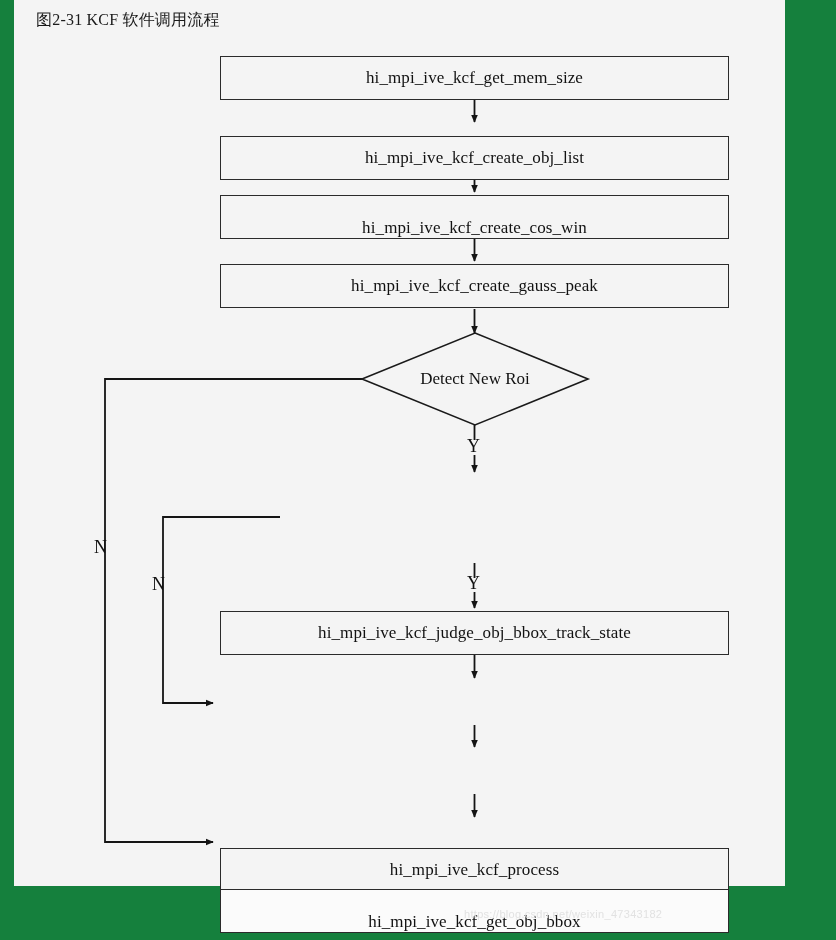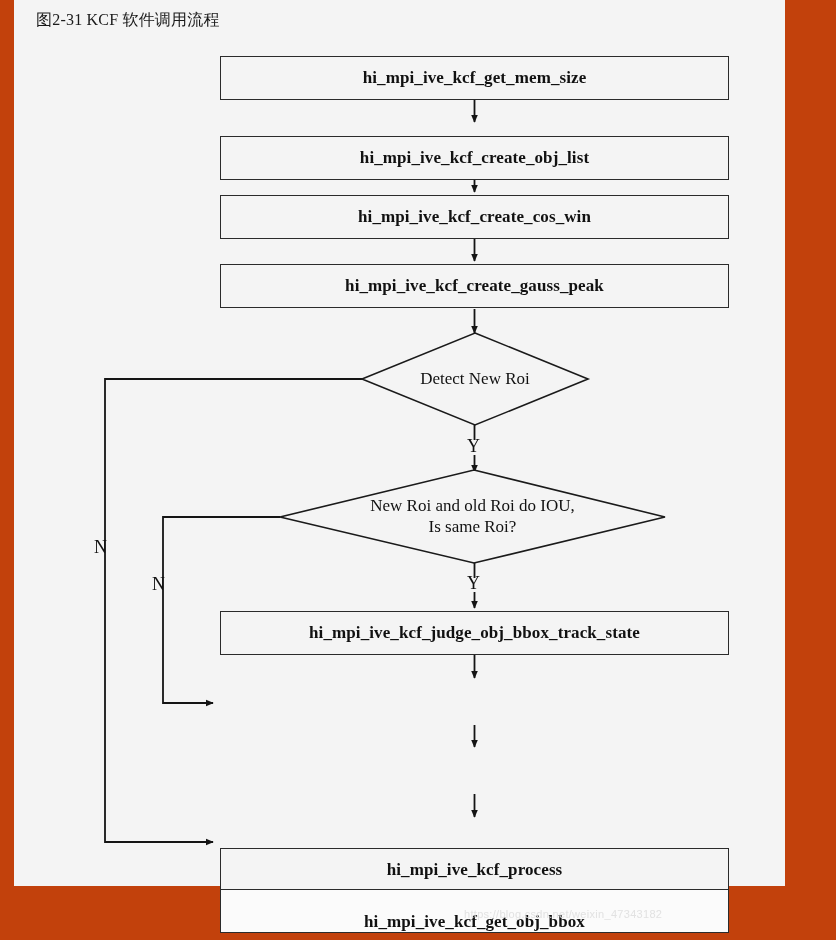--- a/index.html
+++ b/index.html
@@ -4,21 +4,21 @@
 <style>
   html, body {
     margin: 0;
     padding: 0;
     background: #ffffff;
   }
   #page {
     position: relative;
     width: 836px;
     height: 940px;
-    background: #c2410c;
+    background: #15803d;
     font-family: "Liberation Serif", "DejaVu Serif", serif;
     overflow: hidden;
   }
   #bg-panel {
     position: absolute;
     left: 14px;
     top: 0px;
     width: 771px;
     height: 886px;
     background: #f4f4f4;
@@ -39,21 +39,20 @@
     height: 44px;
     box-sizing: border-box;
     border: 1.6px solid #2b2b2b;
     background: #f4f4f4;
     display: flex;
     align-items: center;
     justify-content: center;
     font-size: 17px;
     color: #111111;
     letter-spacing: 0.1px;
-    font-weight: bold;
   }
   .node-box.last {
     background: #fbfbfb;
     align-items: flex-end;
   }
   .diamond-wrap {
     position: absolute;
   }
   .diamond-wrap svg {
     position: absolute;
@@ -142,47 +141,36 @@
 
     <line x1="474.5" y1="864" x2="474.5" y2="886" stroke="#141414" stroke-width="1.8" marker-end="url(#arrowhead)"></line>
   </svg>
 
   <div class="node-box" style="top:56px;">
     <span>hi_mpi_ive_kcf_get_mem_size</span>
   </div>
   <div class="node-box" style="top:136px;">
     <span>hi_mpi_ive_kcf_create_obj_list</span>
   </div>
-  <div class="node-box" style="top:195px;">
+  <div class="node-box" style="top:195px;align-items:flex-end;">
     <span>hi_mpi_ive_kcf_create_cos_win</span>
   </div>
   <div class="node-box" style="top:264px;">
     <span>hi_mpi_ive_kcf_create_gauss_peak</span>
   </div>
 
   <div class="diamond-wrap" style="left:362px; top:333px; width:226px; height:92px;">
     <svg width="226" height="92" viewBox="0 0 226 92">
       <polygon points="113,0 226,46 113,92 0,46" fill="#f4f4f4" stroke="#1a1a1a" stroke-width="1.6"></polygon>
     </svg>
     <div class="diamond-label">
       <span>Detect New Roi</span>
     </div>
   </div>
 
-  <div class="diamond-wrap" style="left:280px; top:470px; width:385px; height:93px;">
-    <svg width="385" height="93" viewBox="0 0 385 93">
-      <polygon points="194,0 385,47 194,93 0,47" fill="#f4f4f4" stroke="#1a1a1a" stroke-width="1.6"></polygon>
-    </svg>
-    <div class="diamond-label">
-      <div>
-        <div>New Roi and old Roi do IOU,</div>
-        <div>Is same Roi?</div>
-      </div>
-    </div>
-  </div>
 
   <div class="node-box" style="top:611px;justify-content:center;">
     <span>hi_mpi_ive_kcf_judge_obj_bbox_track_state</span>
   </div>
   <div class="node-box" style="top:848px;">
     <span>hi_mpi_ive_kcf_process</span>
   </div>
   <div class="node-box last" style="top:889px;">
     <span>hi_mpi_ive_kcf_get_obj_bbox</span>
   </div>

